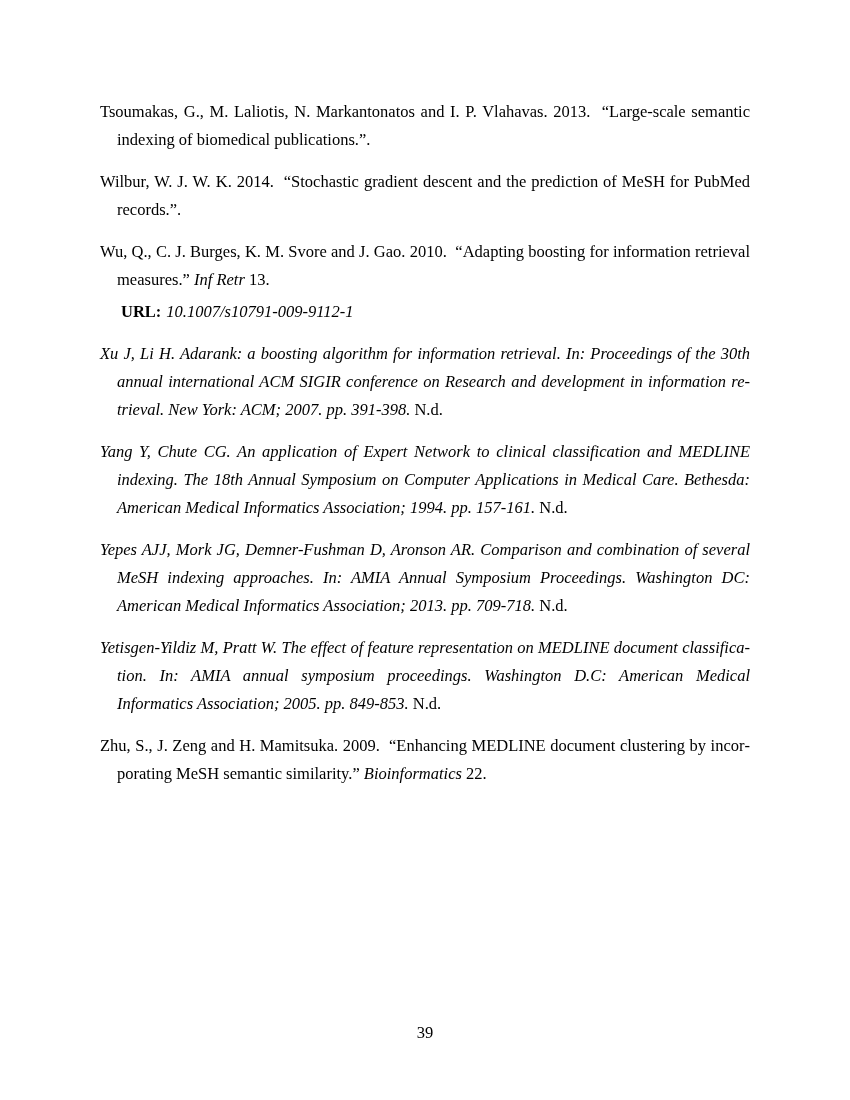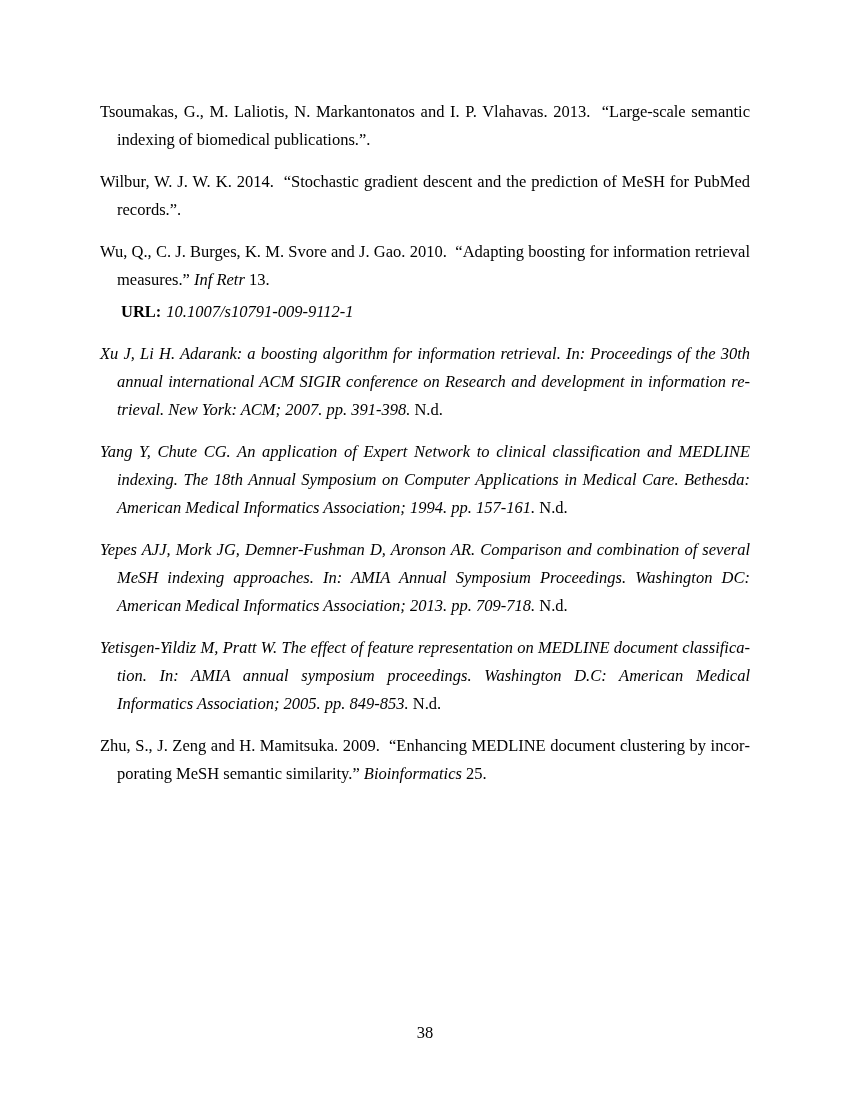--- a/index.html
+++ b/index.html
@@ -75,18 +75,18 @@
 
   <div class="ref">
     <p class="ref-body"><span class="it">Yepes AJJ, Mork JG, Demner-Fushman D, Aronson AR. Comparison and combination of several MeSH indexing approaches. In: AMIA Annual Symposium Proceedings. Washington DC: Amer­ican Medical Informatics Association; 2013. pp. 709-718.</span><span class="rm"> N.d.</span></p>
   </div>
 
   <div class="ref">
     <p class="ref-body"><span class="it">Yetisgen-Yildiz M, Pratt W. The effect of feature representation on MEDLINE document classifica­tion. In: AMIA annual symposium proceedings. Washington D.C: American Medical Informatics Association; 2005. pp. 849-853.</span><span class="rm"> N.d.</span></p>
   </div>
 
   <div class="ref">
-    <p class="ref-body"><span class="rm">Zhu, S., J. Zeng and H. Mamitsuka. 2009.&nbsp; “Enhancing MEDLINE document clustering by incor­porating MeSH semantic similarity.” </span><span class="it">Bioinformatics</span><span class="rm"> 25.</span></p>
+    <p class="ref-body"><span class="rm">Zhu, S., J. Zeng and H. Mamitsuka. 2009.&nbsp; “Enhancing MEDLINE document clustering by incor­porating MeSH semantic similarity.” </span><span class="it">Bioinformatics</span><span class="rm"> 22.</span></p>
   </div>
 
 </div>
 
-<div class="page-number">38</div>
+<div class="page-number">39</div>
 
 </body></html>

